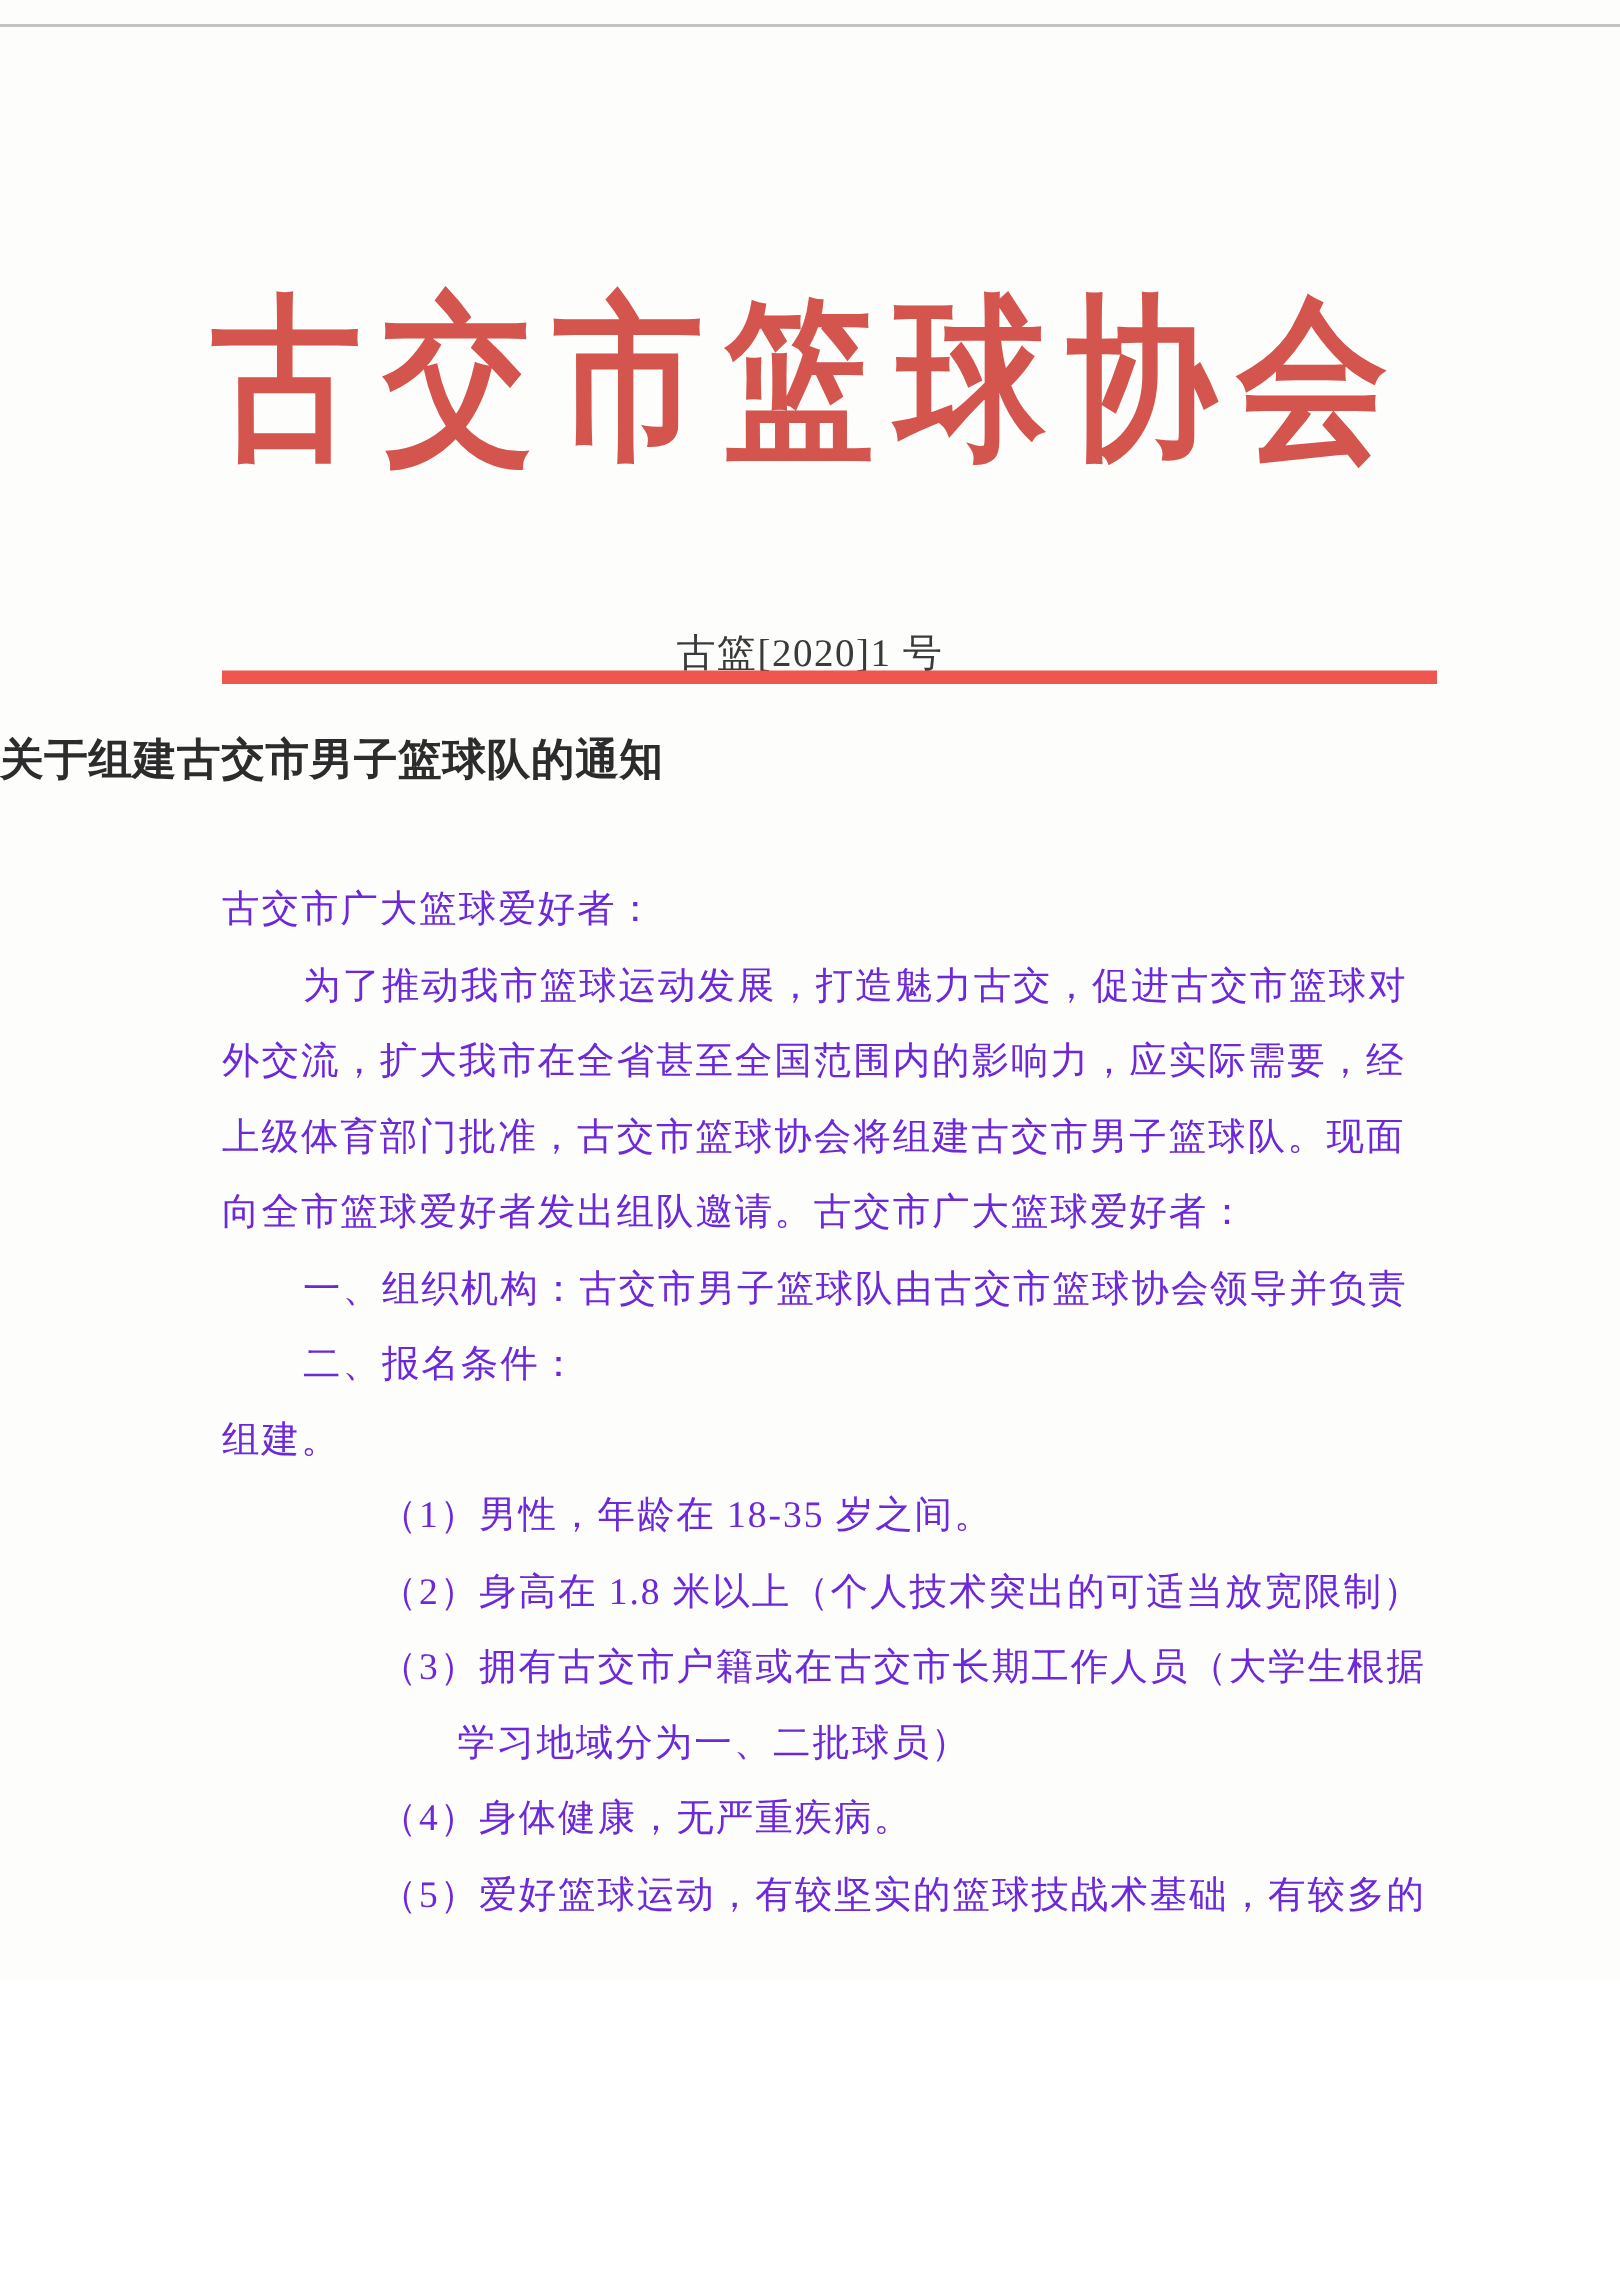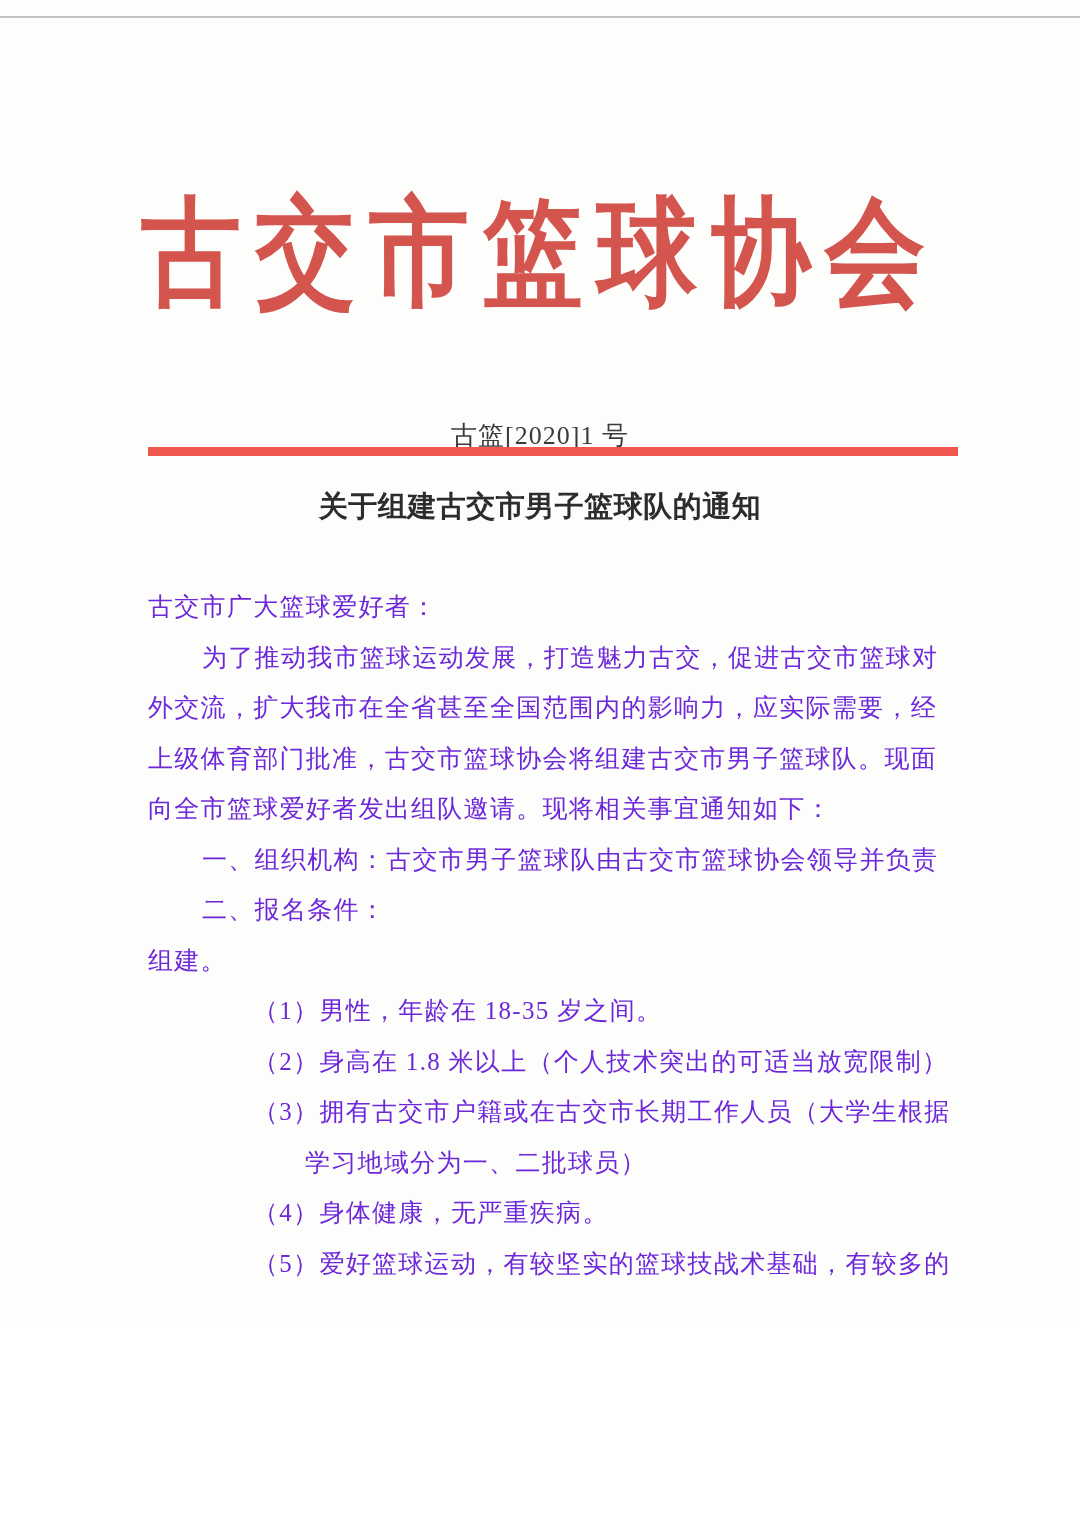--- a/index.html
+++ b/index.html
@@ -42,21 +42,21 @@
   }
   .red-divider {
     position: absolute;
     top: 447px; left: 148px;
     width: 810px; height: 9px;
   }
   .doc-title {
     position: absolute;
     top: 487px; left: 0;
     width: 100%;
-    text-align: center;
+    text-align: left;
     font-size: 29px;
     font-weight: 600;
     color: #2c2c2c;
     letter-spacing: 0.5px;
   }
   .doc-body {
     position: absolute;
     top: 582px; left: 148px;
     width: 800px;
     font-size: 25px;
@@ -99,21 +99,21 @@
 
   <div class="red-divider" style="background: rgb(238, 86, 78);"></div>
 
   <div class="doc-title">关于组建古交市男子篮球队的通知</div>
 
   <div class="doc-body">
       <div class="line ind-0">古交市广大篮球爱好者：</div>
       <div class="line ind-2">为了推动我市篮球运动发展，打造魅力古交，促进古交市篮球对</div>
       <div class="line ind-0">外交流，扩大我市在全省甚至全国范围内的影响力，应实际需要，经</div>
       <div class="line ind-0">上级体育部门批准，古交市篮球协会将组建古交市男子篮球队。现面</div>
-      <div class="line ind-0">向全市篮球爱好者发出组队邀请。现将相关事宜通知如下：</div>
+      <div class="line ind-0">向全市篮球爱好者发出组队邀请。古交市广大篮球爱好者：</div>
       <div class="line ind-2">一、组织机构：古交市男子篮球队由古交市篮球协会领导并负责</div>
       <div class="line ind-2">二、报名条件：</div>
       <div class="line ind-0">组建。</div>
       <div class="line ind-4">（1）男性，年龄在 18-35 岁之间。</div>
       <div class="line ind-4">（2）身高在 1.8 米以上（个人技术突出的可适当放宽限制）</div>
       <div class="line ind-4">（3）拥有古交市户籍或在古交市长期工作人员（大学生根据</div>
       <div class="line ind-6">学习地域分为一、二批球员）</div>
       <div class="line ind-4">（4）身体健康，无严重疾病。</div>
       <div class="line ind-4">（5）爱好篮球运动，有较坚实的篮球技战术基础，有较多的</div>
     </div>

